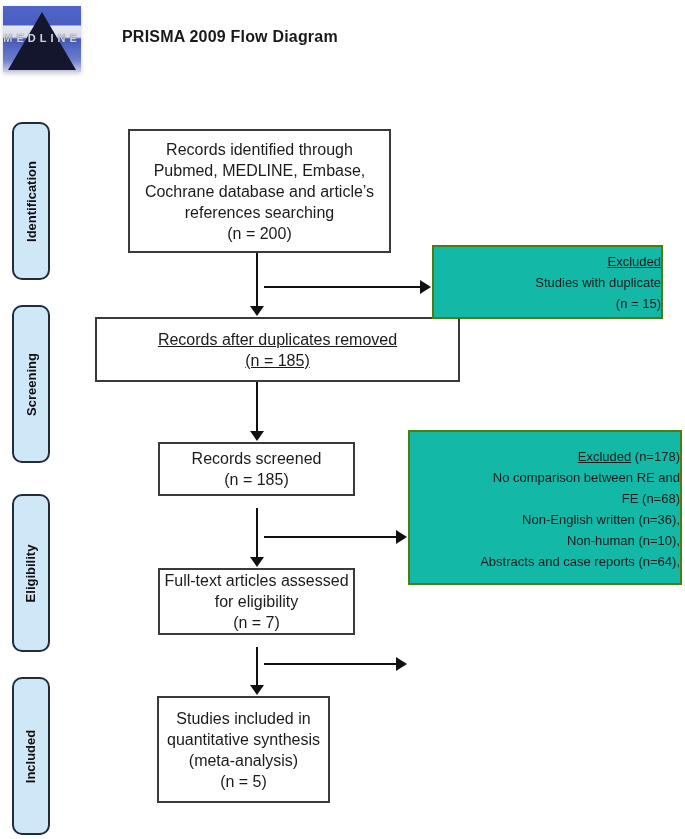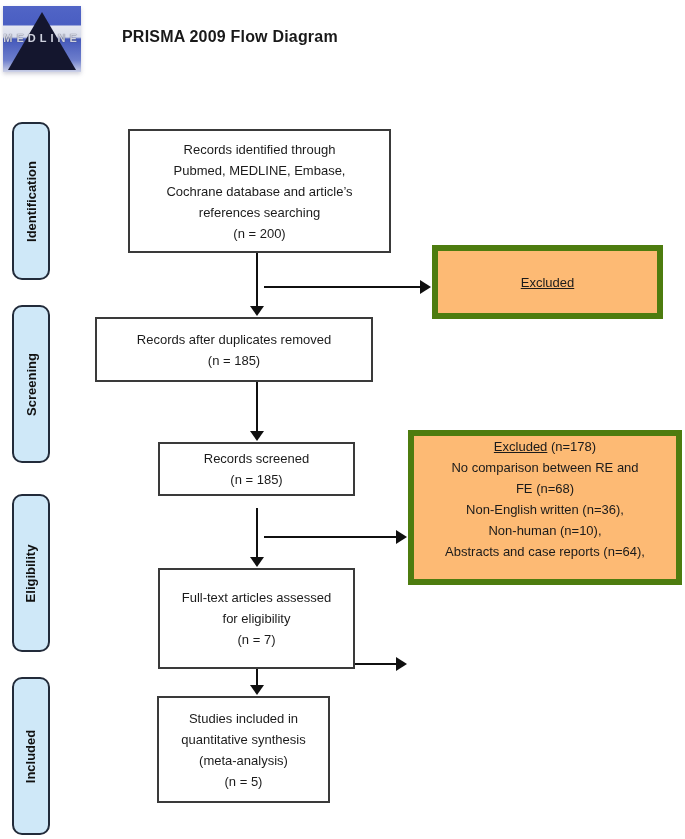--- a/index.html
+++ b/index.html
@@ -41,36 +41,36 @@
   .stage span {
     transform:rotate(-90deg); white-space:nowrap;
     font-size:13px; font-weight:700; color:#111;
   }
   .st1 { top:122px; } .st2 { top:305px; } .st3 { top:494px; } .st4 { top:677px; }
 
   
   .flow-box {
     position:absolute; border:2px solid #3a3a3a; background:#fff;
     display:flex; align-items:center; justify-content:center;
-    text-align:center; font-size:13px; line-height:21px;
+    text-align:center; font-size:16px; line-height:21px;
   }
   .txt { white-space:pre-wrap; }
   .b1 { left:128px; top:129px; width:263px; height:124px; }
-  .b2 { left:95px;  top:317px; width:278px; height:65px;  }
+  .b2 { left:95px;  top:317px; width:365px; height:65px;text-decoration:underline;  }
   .b3 { left:158px; top:442px; width:197px; height:54px;  }
-  .b4 { left:158px; top:568px; width:197px; height:101px;  }
+  .b4 { left:158px; top:568px; width:197px; height:67px;  }
   .b5 { left:157px; top:696px; width:173px; height:107px; }
 
   
   .side-box {
-    position:absolute; border:6px solid #4d7c0f; background:#fdba74;
-    text-align:center; font-size:13px; line-height:21px;
+    position:absolute; border:2px solid #4d7c0f; background:#14b8a6;
+    text-align:right; font-size:13px; line-height:21px;
   }
   .side-box.center { display:flex; flex-direction:column; justify-content:center; }
-  .side-box.top { }
+  .side-box.top { padding-top:14px; }
   .s1 { left:432px; top:245px; width:231px; height:74px;  }
   .s2 { left:408px; top:430px; width:274px; height:155px; }
   .s3 { left:408px; top:612px; width:274px; height:133px; }
   .u  { text-decoration:underline; }
 
   
   .arrows { position:absolute; left:0; top:0; width:685px; height:839px; pointer-events:none; }
   .arrows line    { stroke:#101010; stroke-width:2; }
   .arrows polygon { fill:#101010; }
 </style>
@@ -137,20 +137,22 @@
   </div>
   <div class="flow-box b5">
     <span class="txt">Studies included in
 quantitative synthesis
 (meta-analysis)
 (n = 5)</span>
   </div>
 
   <div class="side-box s1 center">
     <div><span class="u">Excluded</span><span></span></div>
+    <div class="txt">Studies with duplicate
+(n = 15)</div>
   </div>
   <div class="side-box s2 top">
     <div><span class="u">Excluded</span><span> (n=178)</span></div>
     <div class="txt">No comparison between RE and
 FE (n=68)
 Non-English written (n=36),
 Non-human (n=10),
 Abstracts and case reports (n=64),</div>
   </div>
 

